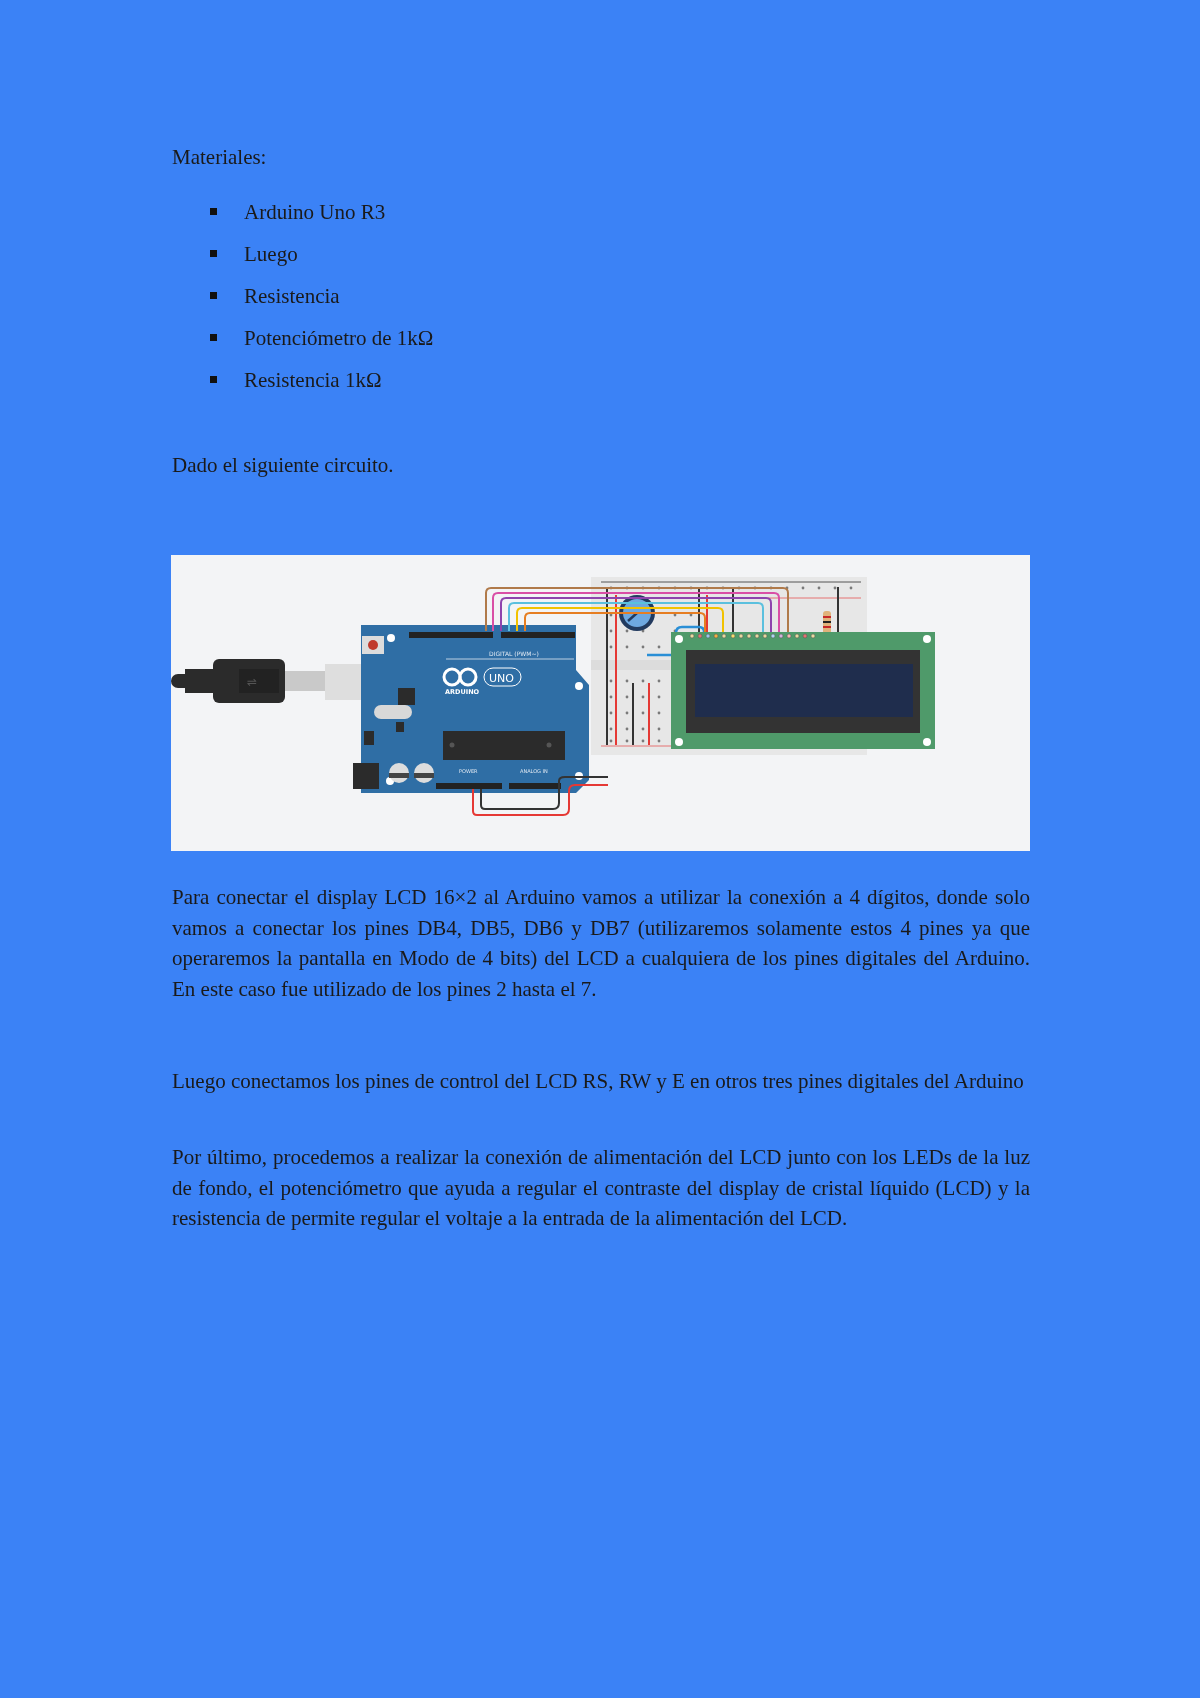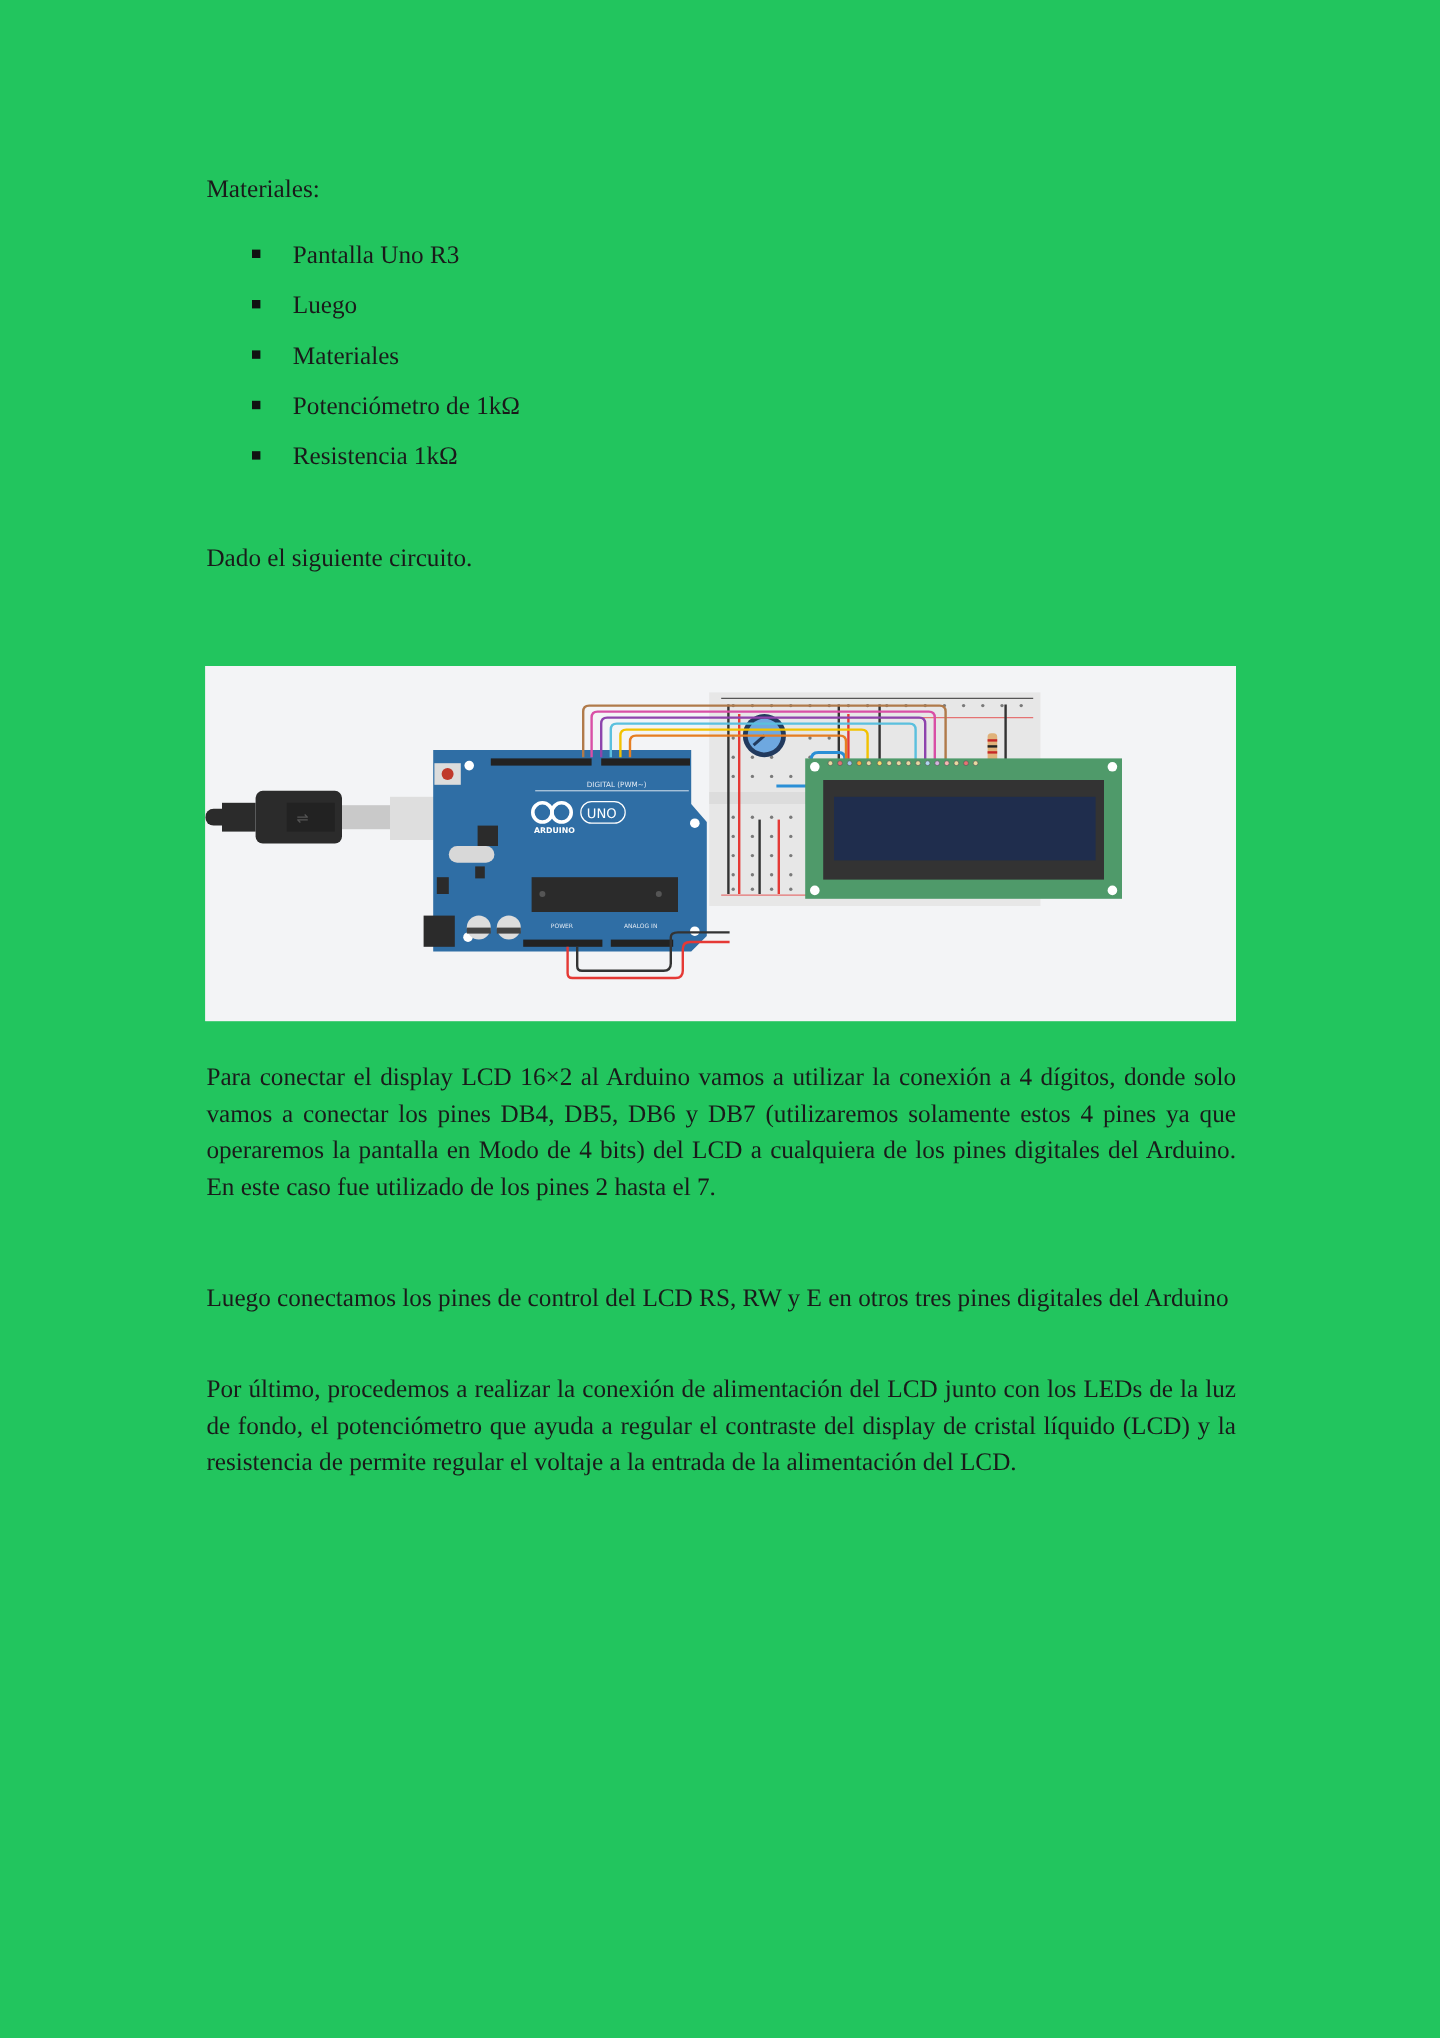--- a/index.html
+++ b/index.html
@@ -1,18 +1,18 @@
 <!DOCTYPE html>
 <html><head>
 <meta charset="utf-8">
 <style>
   html, body { margin:0; padding:0; background:#ffffff; }
   body { width:1200px; height:1698px; position:relative; overflow:hidden;
          font-family:"Liberation Serif", "DejaVu Serif", serif; color:#1a1a1a; }
-  .page { position:absolute; left:0; top:0; width:1200px; height:1698px; background:#22c55e; }
+  .page { position:absolute; left:0; top:0; width:1200px; height:1698px; background:#3b82f6; }
   .p { position:absolute; left:172px; font-size:21px; line-height:30px; margin:0; }
   .heading { top:142px; }
   ul.materials { position:absolute; left:172px; top:197px; margin:0; padding:0; list-style:none; }
   ul.materials li { position:relative; height:42px; font-size:21px; line-height:30px; padding-left:72px; }
   ul.materials li .bullet { position:absolute; left:38px; top:11px; width:7px; height:7px; background:#111; }
   .intro { top:450px; }
   .figure { position:absolute; left:171px; top:555px; width:859px; height:296px; background:#f3f4f6; overflow:hidden; }
   .figure svg { display:block; }
   .para { position:absolute; left:172px; width:858px; font-size:21px; line-height:30.5px; text-align:justify; margin:0; }
   .para1 { top:882px; }
@@ -20,23 +20,23 @@
   .para3 { top:1142px; }
 </style>
 </head>
 <body>
 
 <div class="page">
 
   <p class="p heading">Materiales:</p>
 
   <ul class="materials">
-    <li><span class="bullet"></span><span>Pantalla Uno R3</span></li>
+    <li><span class="bullet"></span><span>Arduino Uno R3</span></li>
     <li><span class="bullet"></span><span>Luego</span></li>
-    <li><span class="bullet"></span><span>Materiales</span></li>
+    <li><span class="bullet"></span><span>Resistencia</span></li>
     <li><span class="bullet"></span><span>Potenciómetro de 1kΩ</span></li>
     <li><span class="bullet"></span><span>Resistencia 1kΩ</span></li>
   </ul>
 
   <p class="p intro">Dado el siguiente circuito.</p>
 
   <div class="figure">
     <svg width="859" height="296" viewBox="0 0 859 296" xmlns="http://www.w3.org/2000/svg">
       <rect x="0" y="0" width="859" height="296" fill="#f3f4f6"></rect>
 

